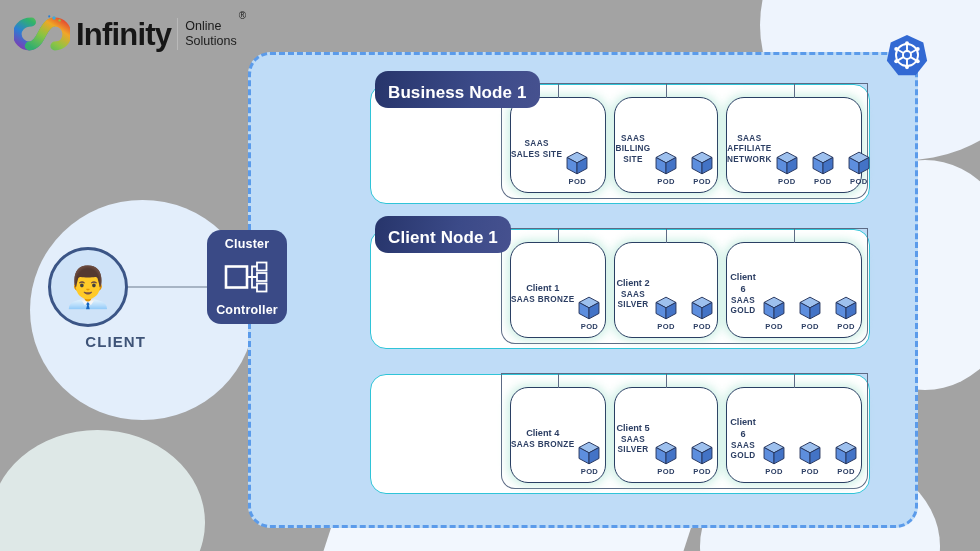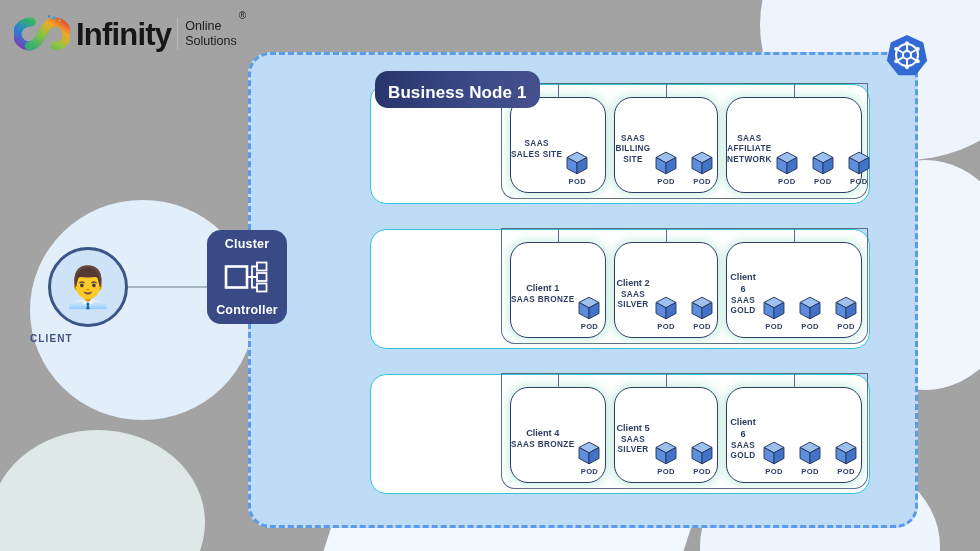--- a/index.html
+++ b/index.html
@@ -252,22 +252,22 @@
     display: flex;
     align-items: center;
     justify-content: center;
     font-size: 40px;
     line-height: 1;
   }
   .client-label {
     position: absolute;
     left: -18px; top: 86px;
     width: 116px;
-    text-align: left;
-    font-size: 10px;
+    text-align: right;
+    font-size: 15px;
     font-weight: bold;
     color: #3e5377;
     letter-spacing: 1.1px;
   }
 
   .ingress {
     position: absolute;
     left: 207px; top: 230px;
     width: 80px; height: 94px;
     background: #3a4a86;
@@ -470,20 +470,21 @@
                 </span>
                 <span class="pod-label">POD</span>
               </div>
             </div>
           </div>
         </div>
     </div>
   </div>
 
   <div class="node node-2">
+    <span class="node-badge">Client Node 1</span>
     <div class="group-wrap">
       <div class="top-rail"></div>
       <div class="groups">
           <div class="pod-group w1">
             <span class="group-stem"></span>
             <div class="group-title client">
               <span class="t1">Client 1</span>
               <span class="t2">SAAS BRONZE</span>
             </div>
             <div class="pods">

